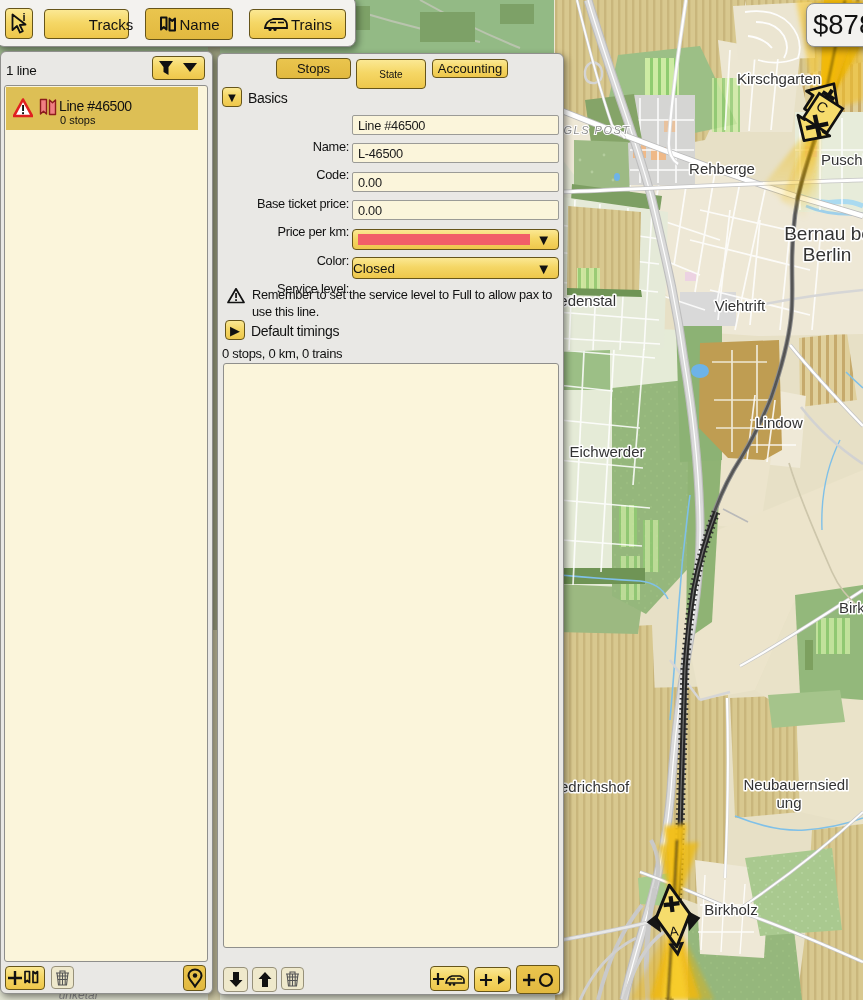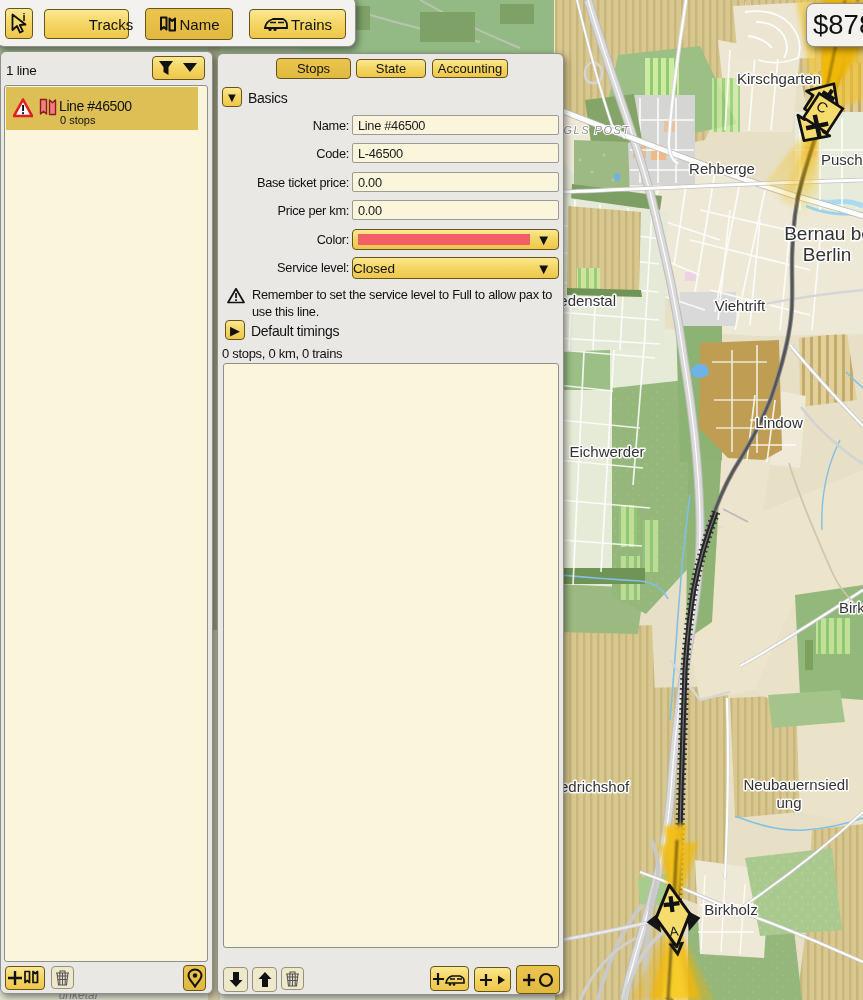--- a/index.html
+++ b/index.html
@@ -10,21 +10,21 @@
          border-radius:6px;box-shadow:2px 3px 7px rgba(0,0,0,0.45);}
   .ybtn{position:absolute;background:linear-gradient(180deg,#fbe893 0%,#f5d766 45%,#eec74b 100%);
         border:1px solid #66551a;border-radius:4px;color:#111;
         display:flex;align-items:center;justify-content:center;
         font-size:15px;box-sizing:border-box;}
   .ybtn.sel{background:linear-gradient(180deg,#eac54e 0%,#e2b93f 100%);}
   .ybtn.dis{background:#efe9cc;border-color:#97917a;}
   .inp{position:absolute;background:#fbf5db;border:1px solid #9b9b97;border-radius:2px;
        font-size:12.8px;letter-spacing:-0.3px;color:#1a1a1a;display:flex;align-items:center;
        padding-left:5px;box-sizing:border-box;}
-  .lbl{position:absolute;font-size:12.8px;letter-spacing:-0.3px;color:#111;text-align:right;}
+  .lbl{position:absolute;font-size:12.8px;letter-spacing:-0.3px;color:#111;text-align:right;margin-top:21px;}
   .txt{position:absolute;font-size:12.8px;letter-spacing:-0.3px;color:#111;}
 </style>
 </head>
 <body>
 <svg id="map" viewBox="0 0 863 1000" xmlns="http://www.w3.org/2000/svg">
 <defs>
   <pattern id="stri" width="7" height="7" patternUnits="userSpaceOnUse">
     <rect width="7" height="7" fill="#d8c88f"></rect>
     <rect x="2" width="2.4" height="7" fill="#c9b67c"></rect>
   </pattern>
@@ -358,21 +358,21 @@
   </div>
   <div class="ybtn sel" style="left:182px;top:913px;width:23px;height:26px;">
     <svg width="16" height="20" viewBox="0 0 16 20">
       <path d="M8,1.5 C12,1.5 14.5,4.5 14.5,7.5 C14.5,11 11,13.5 8,18.5 C5,13.5 1.5,11 1.5,7.5 C1.5,4.5 4,1.5 8,1.5 Z" fill="none" stroke="#111" stroke-width="2"></path>
       <circle cx="8" cy="7.5" r="2.2" fill="#111"></circle>
     </svg>
   </div>
 </div>
 <div class="panel" style="left:217px;top:53px;width:345px;height:940px;">
   <div class="ybtn sel" style="left:58px;top:4px;width:75px;height:21px;font-size:13px;">Stops</div>
-  <div class="ybtn" style="left:138px;top:5px;width:70px;height:19px;font-size:13px;">State</div>
+  <div class="ybtn" style="left:138px;top:5px;width:70px;height:30px;font-size:10px;">State</div>
   <div class="ybtn" style="left:214px;top:5px;width:76px;height:19px;font-size:13px;">Accounting</div>
   <div class="ybtn" style="left:4px;top:33px;width:20px;height:20px;">
       <span style="font-size:13px;">▼</span>
     </div>
   <div class="txt" style="left:30px;top:36px;font-size:14px;text-align:right;">Basics</div>
 
   <div class="lbl" style="left:0px;top:64px;width:131px;">Name:</div>
   <div class="inp" style="left:134px;top:61px;width:207px;height:20px;">Line #46500</div>
   <div class="lbl" style="left:0px;top:92px;width:131px;">Code:</div>
   <div class="inp" style="left:134px;top:89px;width:207px;height:20px;">L-46500</div>

